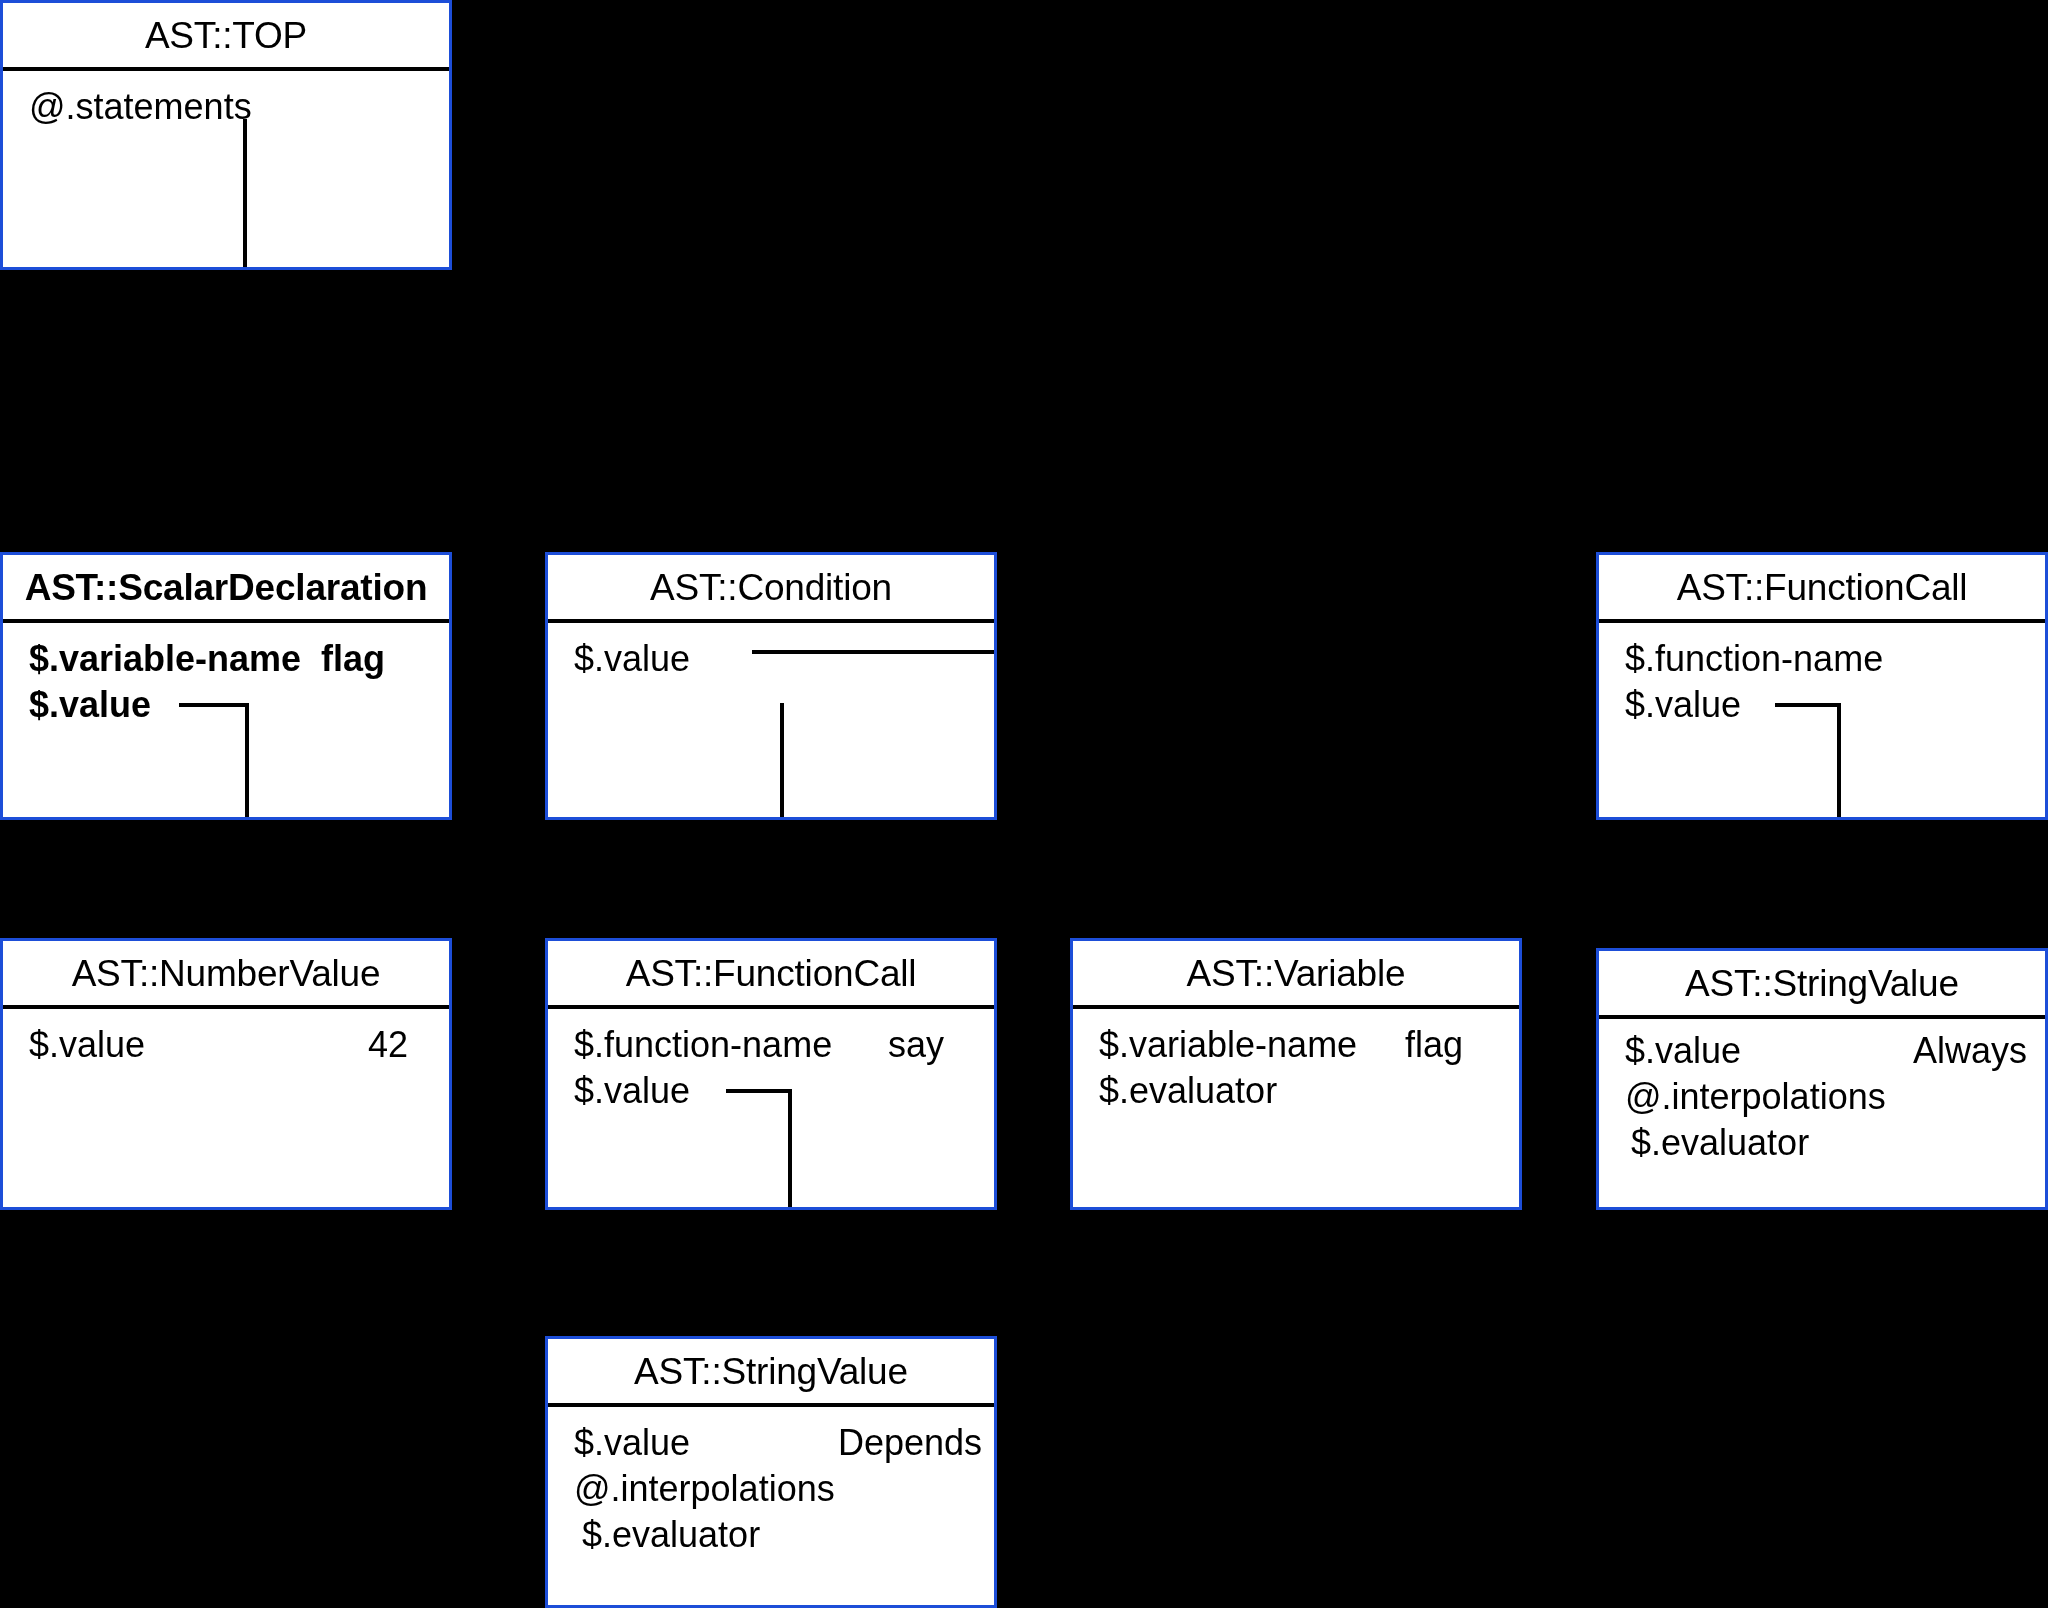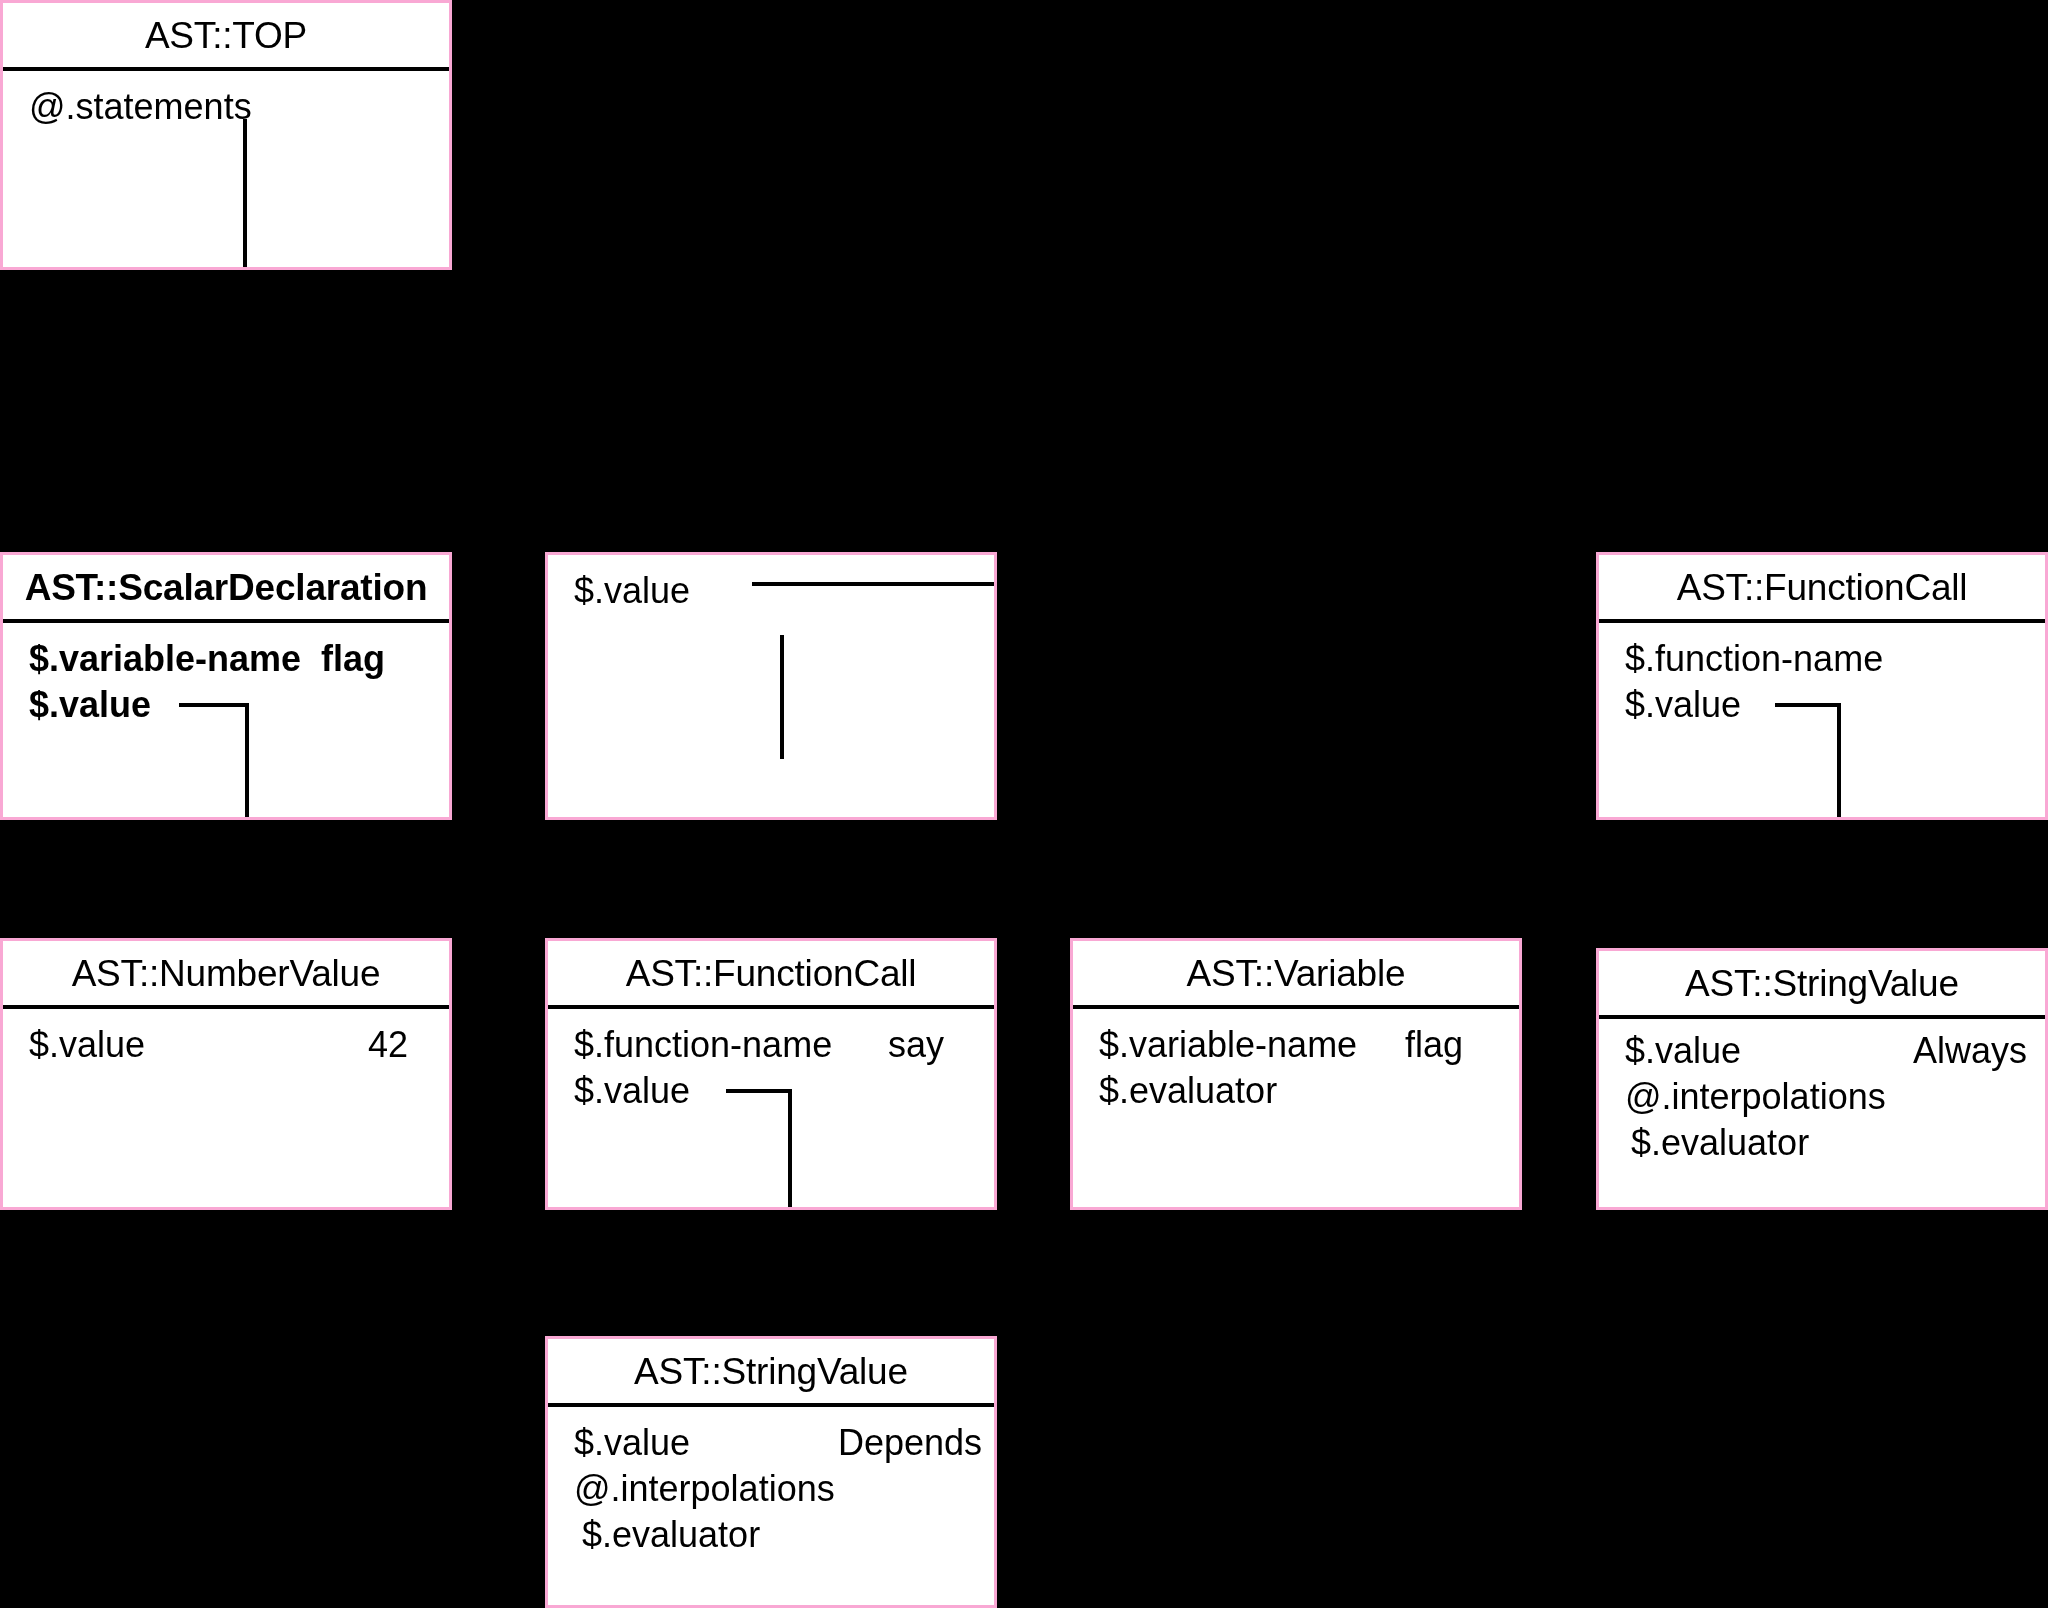--- a/index.html
+++ b/index.html
@@ -20,21 +20,21 @@
     width: 2048px;
     height: 1608px;
     background: #000000;
   }
 
   
   .node {
     position: absolute;
     background: #ffffff;
     box-sizing: border-box;
-    border: 3px solid #f9a8d4;
+    border: 3px solid #1d4ed8;
     display: flex;
     flex-direction: column;
   }
   .node-title {
     flex: 0 0 auto;
     text-align: center;
     font-size: 37px;
     line-height: 1;
     color: #000000;
     padding: 14px 0 13px 0;
@@ -103,20 +103,21 @@
       <div class="attr">
         <span class="aname">$.value</span>
       </div>
 
       <div class="conn conn-h" style="left:176px; top:80px; width:70px;"></div>
       <div class="conn conn-v" style="left:242px; top:80px; height:124px;"></div>
     </div>
   </div>
 
   <div class="node" style="left:545px; top:552px; width:452px; height:268px;">
+    <div class="node-title">AST::Condition</div>
     <div class="node-body">
       <div class="attr">
         <span class="aname">$.value</span>
       </div>
 
       <div class="conn conn-h" style="left:204px; top:27px; width:242px;"></div>
 
       <div class="conn conn-v" style="left:232px; top:80px; height:124px;"></div>
     </div>
   </div>

